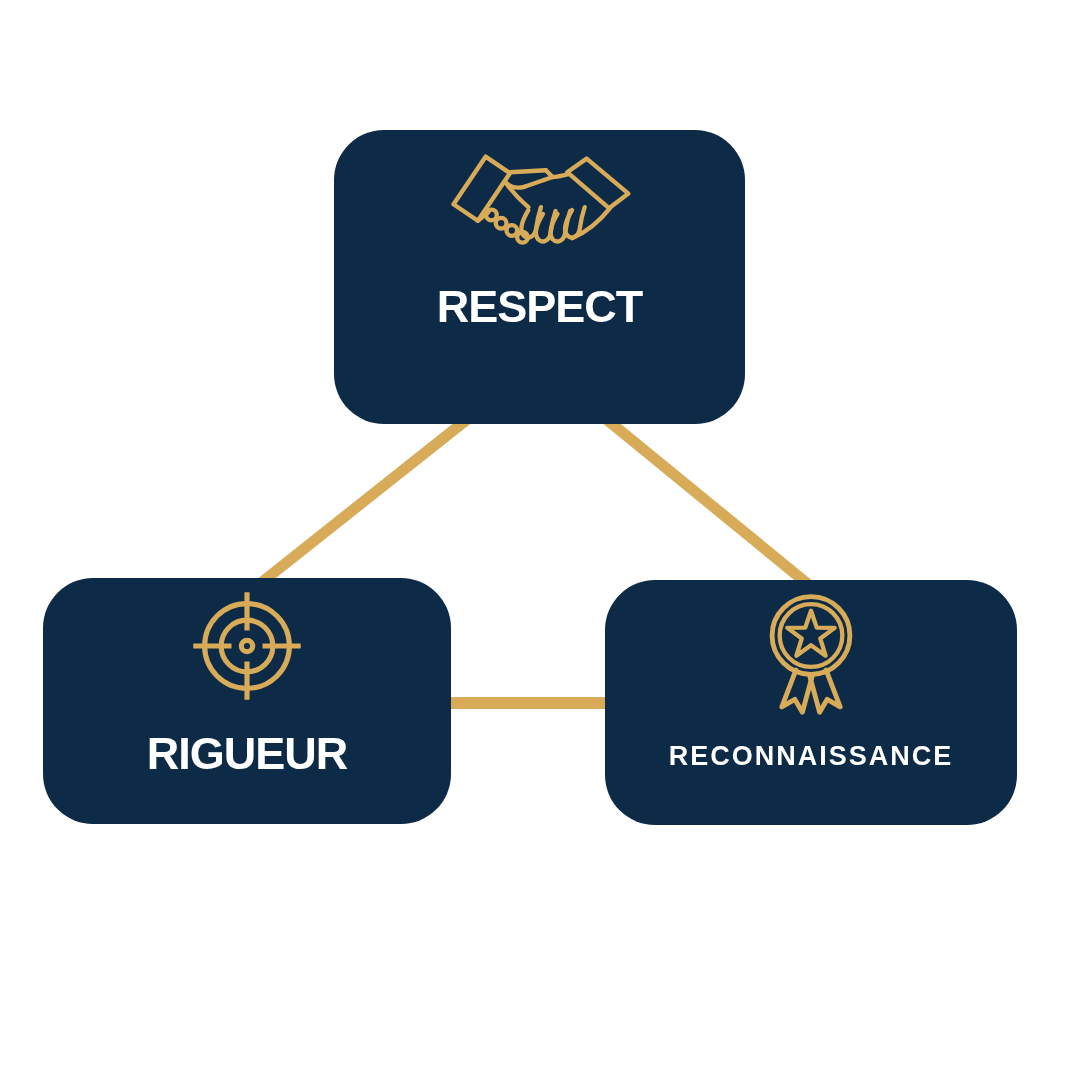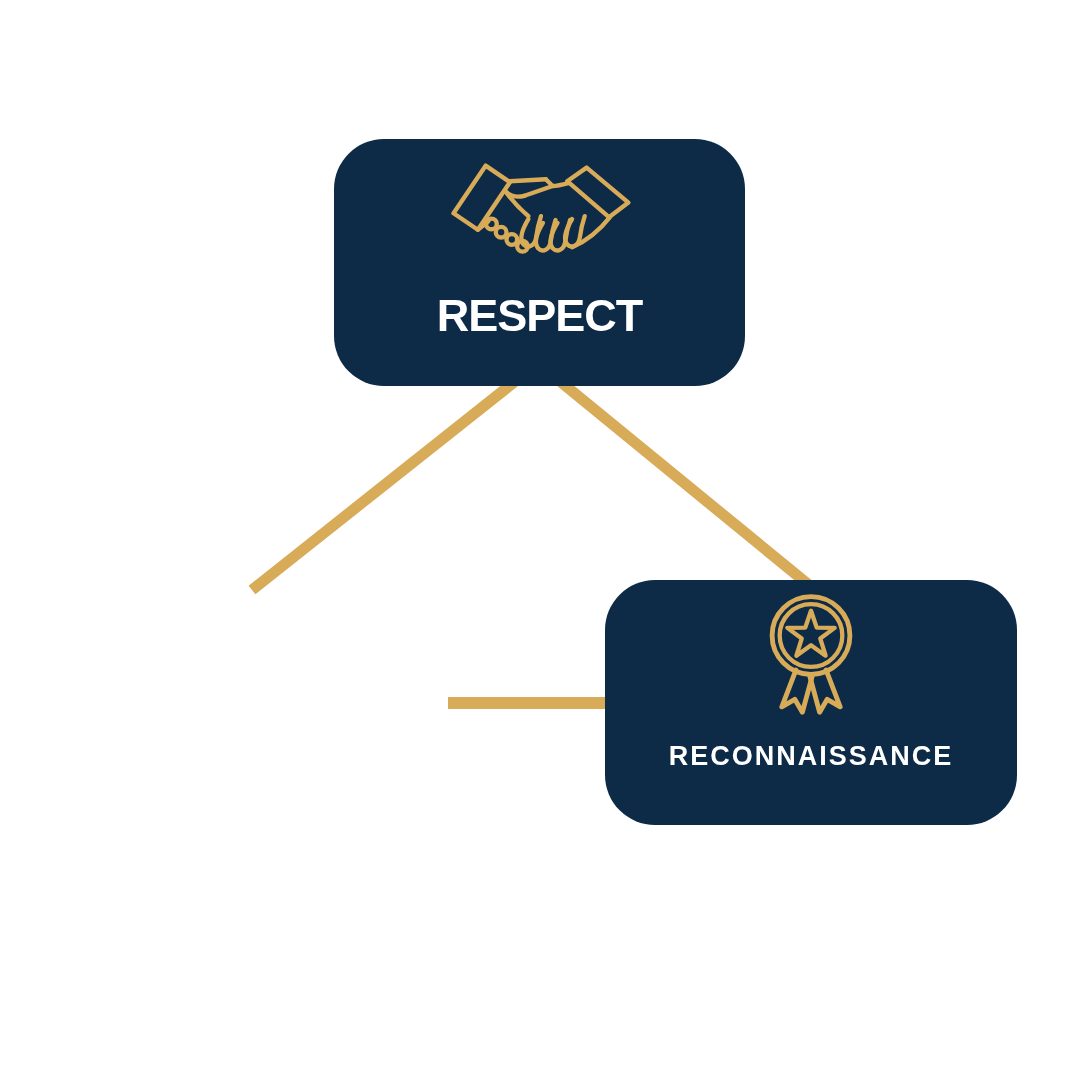--- a/index.html
+++ b/index.html
@@ -7,21 +7,21 @@
     position:relative;width:1080px;height:1080px;overflow:hidden;
     background:var(--background,#ffffff);
     font-family:"Liberation Sans",sans-serif;
   }
   .connector{position:absolute;left:0;top:0;width:1080px;height:1080px;}
   .connector line{stroke:var(--gold,#d8ab58);}
   .node{
     position:absolute;background:var(--navy,#0d2a47);border-radius:50px;
     display:flex;flex-direction:column;align-items:center;
   }
-  .node-respect{left:334px;top:139px;width:411px;height:247px;}
+  .node-respect{left:334px;top:130px;width:411px;height:294px;}
   .node-rigueur{left:43px;top:578px;width:408px;height:246px;}
   .node-reconnaissance{left:605px;top:580px;width:412px;height:245px;}
   .icon svg{display:block;}
   .icon path,.icon circle,.icon line{fill:none;stroke:var(--gold,#d8ab58);}
   .node-respect .icon{margin-top:10px;}
   .node-rigueur .icon{margin-top:6px;}
   .node-reconnaissance .icon{margin-top:8px;}
   .label{
     color:var(--label,#ffffff);font-weight:700;line-height:1;white-space:nowrap;
   }
@@ -60,20 +60,36 @@
           <circle cx="55" cy="77" r="5.5"></circle>
           <circle cx="65" cy="85.5" r="5.5"></circle>
           <circle cx="76" cy="93" r="5.5"></circle>
           <circle cx="87" cy="100" r="5.5"></circle>
         </g>
       </svg>
     </span>
     <span class="label">RESPECT</span>
   </div>
 
+  <div class="node node-rigueur">
+    <span class="icon">
+      <svg width="124" height="124" viewBox="0 0 120 120">
+        <g stroke-width="5">
+          <circle cx="60" cy="60" r="41"></circle>
+          <circle cx="60" cy="60" r="25"></circle>
+          <circle cx="60" cy="60" r="5.5"></circle>
+          <line x1="60" y1="8" x2="60" y2="45"></line>
+          <line x1="60" y1="75" x2="60" y2="112"></line>
+          <line x1="8" y1="60" x2="45" y2="60"></line>
+          <line x1="75" y1="60" x2="112" y2="60"></line>
+        </g>
+      </svg>
+    </span>
+    <span class="label">RIGUEUR</span>
+  </div>
 
   <div class="node node-reconnaissance">
     <span class="icon">
       <svg width="130" height="134" viewBox="0 0 120 124">
         <g stroke-linejoin="round" stroke-linecap="round">
           <circle cx="60" cy="44" r="36" stroke-width="4.5"></circle>
           <circle cx="60" cy="44" r="29" stroke-width="4"></circle>
           <path stroke-width="4" d="M60,21 L65.3,36.7 L81.9,36.9 L68.6,46.8 L73.5,62.6 L60,53 L46.5,62.6 L51.4,46.8 L38.1,36.9 L54.7,36.7 Z"></path>
           <path stroke-width="4.5" d="M46,76 L33,110 L45,103 L52,115 L61,82"></path>
           <path stroke-width="4.5" d="M74,76 L87,110 L75,103 L68,115 L59,82"></path>

